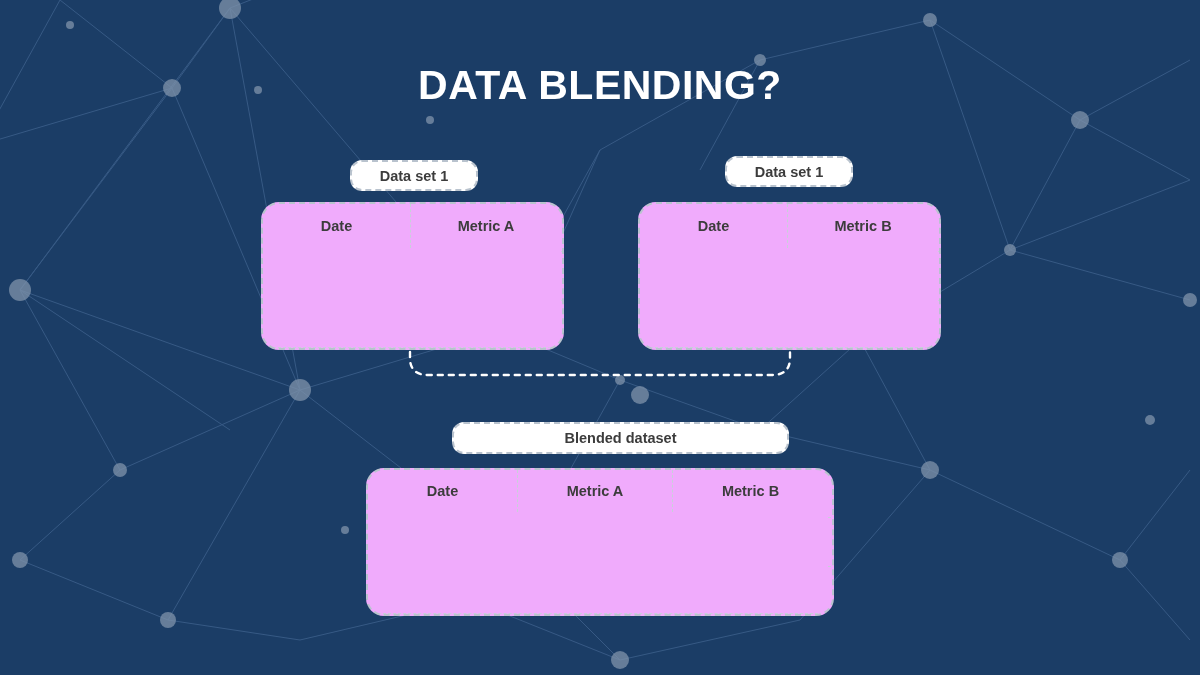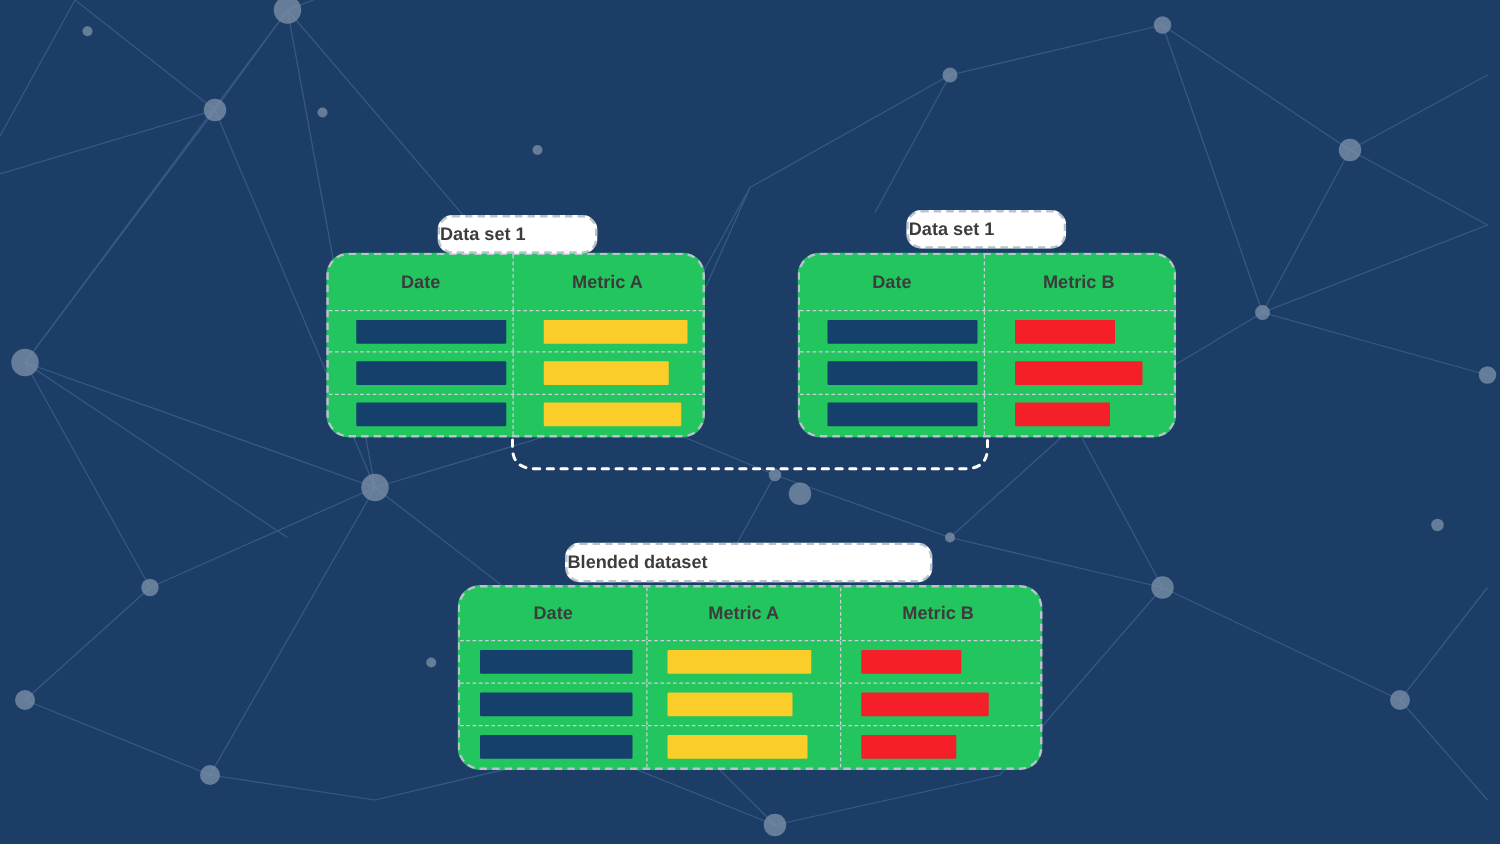--- a/index.html
+++ b/index.html
@@ -45,35 +45,34 @@
   .pill {
     position: absolute;
     background: #ffffff;
     border: 2px dashed #b9c3ce;
     border-radius: 12px;
     color: #3c3c3c;
     font-size: 14.5px;
     font-weight: bold;
     display: flex;
     align-items: center;
-    justify-content: flex-start;
+    justify-content: center;
     box-sizing: border-box;
     z-index: 6;
-    margin-top: 12px;
   }
 
   
   .card {
     position: absolute;
-    background: #22c55e;
+    background: #f0abfc;
     border: 2px dashed #b9c3ce;
     border-radius: 18px;
     box-sizing: border-box;
     display: flex;
-    flex-direction: column;
+    flex-direction: row;
     overflow: hidden;
     z-index: 5;
   }
   .card-head {
     display: flex;
     flex: 0 0 auto;
     border-bottom: 1.5px dashed #c8d0d9;
   }
   .card-head .col {
     display: flex;
@@ -195,20 +194,21 @@
       <circle cx="640" cy="395" r="9"></circle>
       <circle cx="70" cy="25" r="4"></circle>
       <circle cx="258" cy="90" r="4"></circle>
       <circle cx="760" cy="430" r="4"></circle>
       <circle cx="430" cy="120" r="4"></circle>
       <circle cx="1150" cy="420" r="5"></circle>
       <circle cx="345" cy="530" r="4"></circle>
     </g>
   </svg>
 
+  <div id="page-title">DATA BLENDING?</div>
 
   <svg id="connector" viewBox="0 0 440 70" xmlns="http://www.w3.org/2000/svg">
     <path d="M30,0 L30,28 Q30,45 48,45 L392,45 Q410,45 410,28 L410,0" fill="none" stroke="#ffffff" stroke-width="2.4" stroke-dasharray="5 6" stroke-linecap="round"></path>
   </svg>
 
   <div class="pill" style="left:350px; top:160px; width:128px; height:31px;">
     <span>Data set 1</span>
   </div>
 
   <div class="card" style="left:261px; top:202px; width:303px; height:148px;">
@@ -290,21 +290,21 @@
           <div class="bar bar-date" style="width:120px;"></div>
         </div>
         <div class="cell c2-right">
           <div class="bar bar-b" style="width:76px;"></div>
         </div>
       </div>
 
     </div>
   </div>
 
-  <div class="pill" style="left:452px; top:422px; width:294px; height:32px;">
+  <div class="pill" style="left:452px; top:422px; width:337px; height:32px;">
     <span>Blended dataset</span>
   </div>
 
   <div class="card" style="left:366px; top:468px; width:468px; height:148px;">
     <div class="card-head">
       <div class="col c3-a col-sep" style="height:42px; padding-left:0;">
         <span style="width:100%; text-align:center;">Date</span>
       </div>
       <div class="col c3-b col-sep" style="height:42px; padding-left:0;">
         <span style="width:100%; text-align:center;">Metric A</span>

